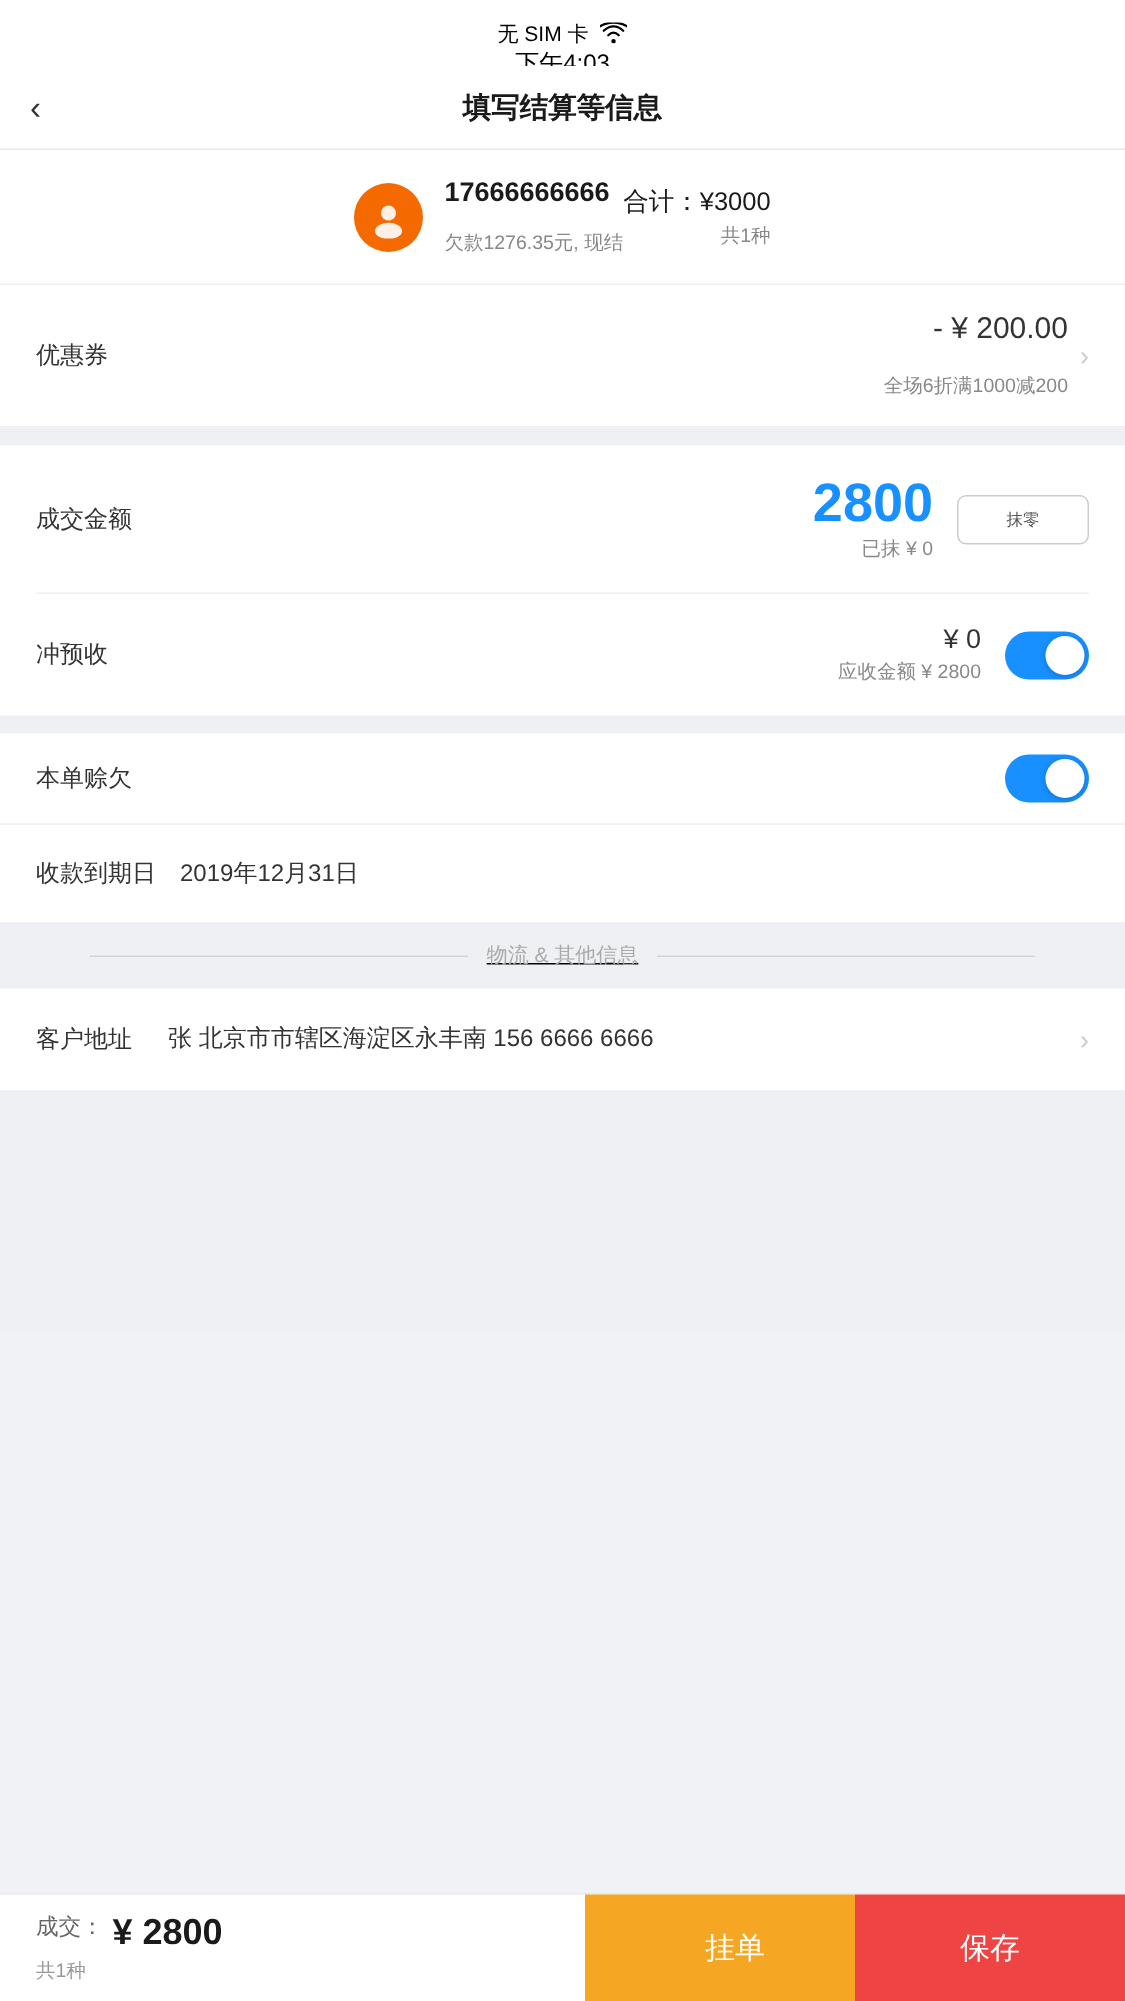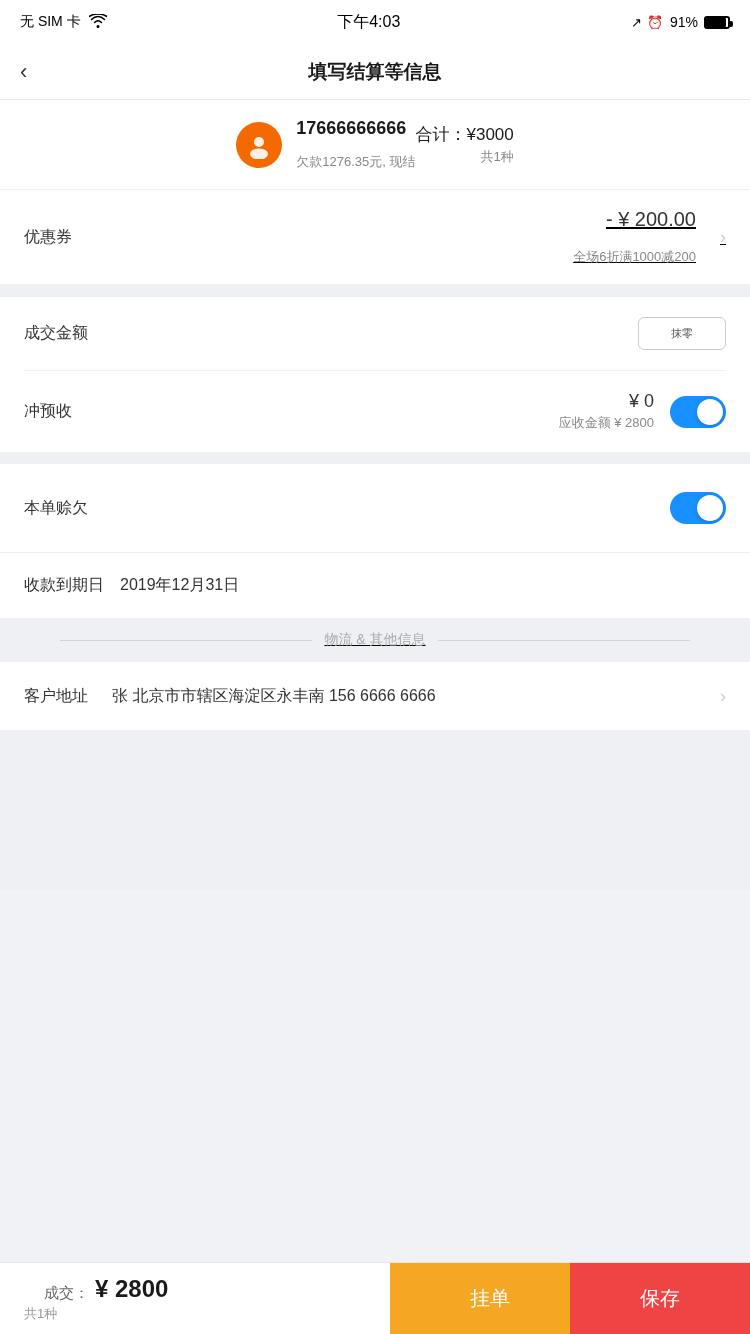--- a/index.html
+++ b/index.html
@@ -17,20 +17,21 @@
     .status-bar {
       width: 750px;
       height: 44px;
       background: #fff;
       display: flex;
       align-items: center;
       justify-content: space-between;
       padding: 14px 20px;
       font-size: 15px;
       color: #000;
+      flex-direction: column;
     }
     .status-left { display: flex; align-items: center; gap: 8px; font-size: 14px; }
     .status-center { font-size: 16px; font-weight: 500; }
     .status-right { display: flex; align-items: center; gap: 6px; font-size: 14px; }
     .battery-bar {
       width: 26px; height: 13px; border: 2px solid #000; border-radius: 3px;
       position: relative; display: inline-block;
     }
     .battery-bar::after {
       content: ''; position: absolute; right: -5px; top: 3px;
@@ -98,21 +99,21 @@
       background: #fff;
       padding: 18px 24px;
       display: flex;
       align-items: center;
       justify-content: space-between;
       border-bottom: 1px solid #f0f0f0;
     }
     .coupon-label { font-size: 16px; color: #333; }
     .coupon-discount { font-size: 20px; color: #333; font-weight: 500; }
     .coupon-desc { font-size: 13px; color: #888; text-align: right; margin-top: 17px; }
-    .coupon-right-wrap { text-align: right; display: flex; align-items: center; gap: 24px; text-decoration: underline; }
+    .coupon-right-wrap { text-align: right; display: flex; align-items: center; gap: 8px; }
     .coupon-text-wrap { text-align: right; }
     .chevron-right { color: #ccc; font-size: 18px; }
 
     
     .divider-gray {
       height: 12px;
       background: #eef0f3;
     }
 
     
@@ -165,21 +166,21 @@
       width: 26px; height: 26px; border-radius: 50%;
       background: #fff; position: absolute; top: 3px; right: 3px;
       box-shadow: 0 1px 4px rgba(0,0,0,0.2);
     }
 
     
     .credit-row {
       display: flex;
       align-items: center;
       justify-content: space-between;
-      padding: 28px 0;
+      padding: 14px 0;
     }
 
     
     .date-section {
       background: #fff;
       padding: 0 24px;
     }
     .date-row {
       display: flex;
       align-items: center;
@@ -238,21 +239,21 @@
       height: 72px;
       background: #fff;
       display: flex;
       align-items: center;
       border-top: 1px solid #e8e8e8;
     }
     .bottom-summary {
       flex: 1;
       padding: 0 24px;
     }
-    .bottom-deal { font-size: 15px; color: #333; display: flex; align-items: flex-end; gap: 6px; margin-left: 20px; }
+    .bottom-deal { font-size: 15px; color: #333; display: flex; align-items: flex-start; gap: 6px; }
     .bottom-deal-label { font-size: 15px; color: #666; }
     .bottom-deal-amount { font-size: 24px; font-weight: 700; color: #1a1a1a; }
     .bottom-deal-count { font-size: 13px; color: #999; margin-top: 2px; }
     .btn-pending {
       width: 180px; height: 72px; background: #f5a623;
       border: none; font-size: 20px; color: #fff; font-weight: 500;
       cursor: pointer; display: flex; align-items: center; justify-content: center; padding-left: 20px;
     }
     .btn-save {
       width: 180px; height: 72px; background: #ef4444;
@@ -325,20 +326,24 @@
   </div>
 </div>
 
 <div class="divider-gray"></div>
 
 <div class="form-section">
 
   <div class="deal-amount-row">
     <span class="form-label">成交金额</span>
     <div class="deal-amount-right">
+      <div class="deal-amount-value-wrap">
+        <div class="deal-amount-value">2800</div>
+        <div class="deal-amount-sub">已抹  ¥ 0</div>
+      </div>
       <button class="round-zero-btn">抹零</button>
     </div>
   </div>
 
   <div class="prepay-row">
     <span class="form-label">冲预收</span>
     <div class="prepay-right">
       <div class="prepay-value-wrap">
         <div class="prepay-value">¥ 0</div>
         <div class="prepay-sub">应收金额 ¥ 2800</div>

